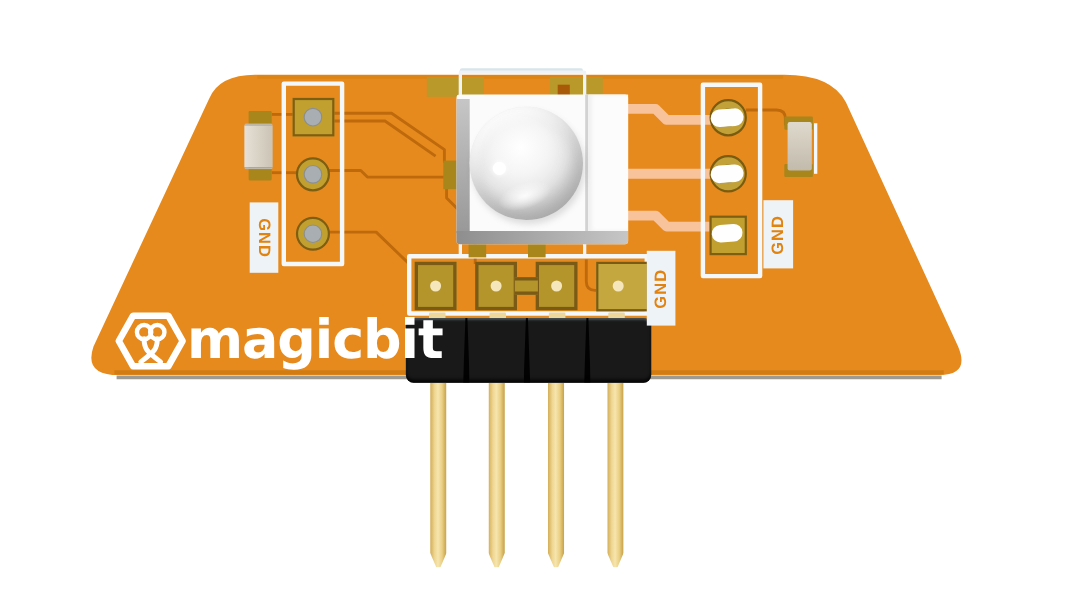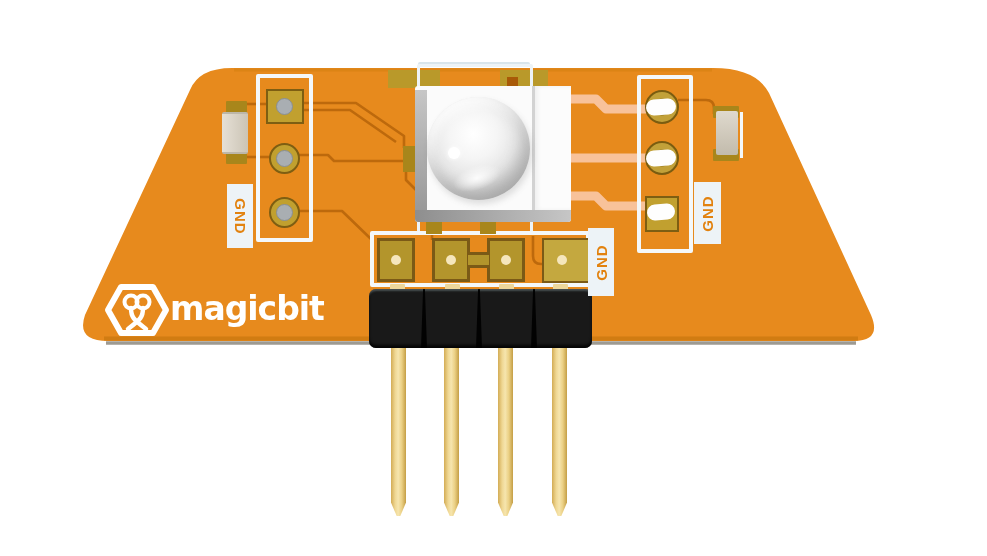--- a/index.html
+++ b/index.html
@@ -59,21 +59,21 @@
   .pin-sep{position:absolute;top:0;width:6px;height:59px;background:#000;opacity:.92;
            clip-path:polygon(35% 0,65% 0,100% 100%,0 100%);}
   .pin-top{position:absolute;width:15px;height:7px;background:#EDD79B;border-radius:1px;}
   .pin{position:absolute;width:15px;height:168px;
        background:linear-gradient(90deg,#D3AC55 0%,#EFD793 28%,#F6E5AE 48%,#EBD084 72%,#C49E45 100%);
        clip-path:polygon(0 0,100% 0,100% 92%,62% 100%,38% 100%,0 92%);}
 
   
   .brand-text{position:absolute;left:170px;top:283px;color:#FFFFFF;
               font-family:"DejaVu Sans","Liberation Sans",sans-serif;
-              font-size:33px;font-weight:700;letter-spacing:-1px;line-height:52px;}
+              font-size:49px;font-weight:700;letter-spacing:-1px;line-height:52px;}
   .topline{position:absolute;left:418px;top:62px;width:112px;height:4px;background:#D9E5EB;border-radius:2px;}
   .darkmark{position:absolute;left:507px;top:77px;width:11px;height:12px;background:#A85A08;}
   .toptab{position:absolute;top:70px;height:18px;background:#B9992A;}
   .smd-silkline{position:absolute;left:740px;top:112px;width:3px;height:46px;background:#F4F8FA;}
 </style>
 </head>
 <body>
 
 <div id="stage">
 

